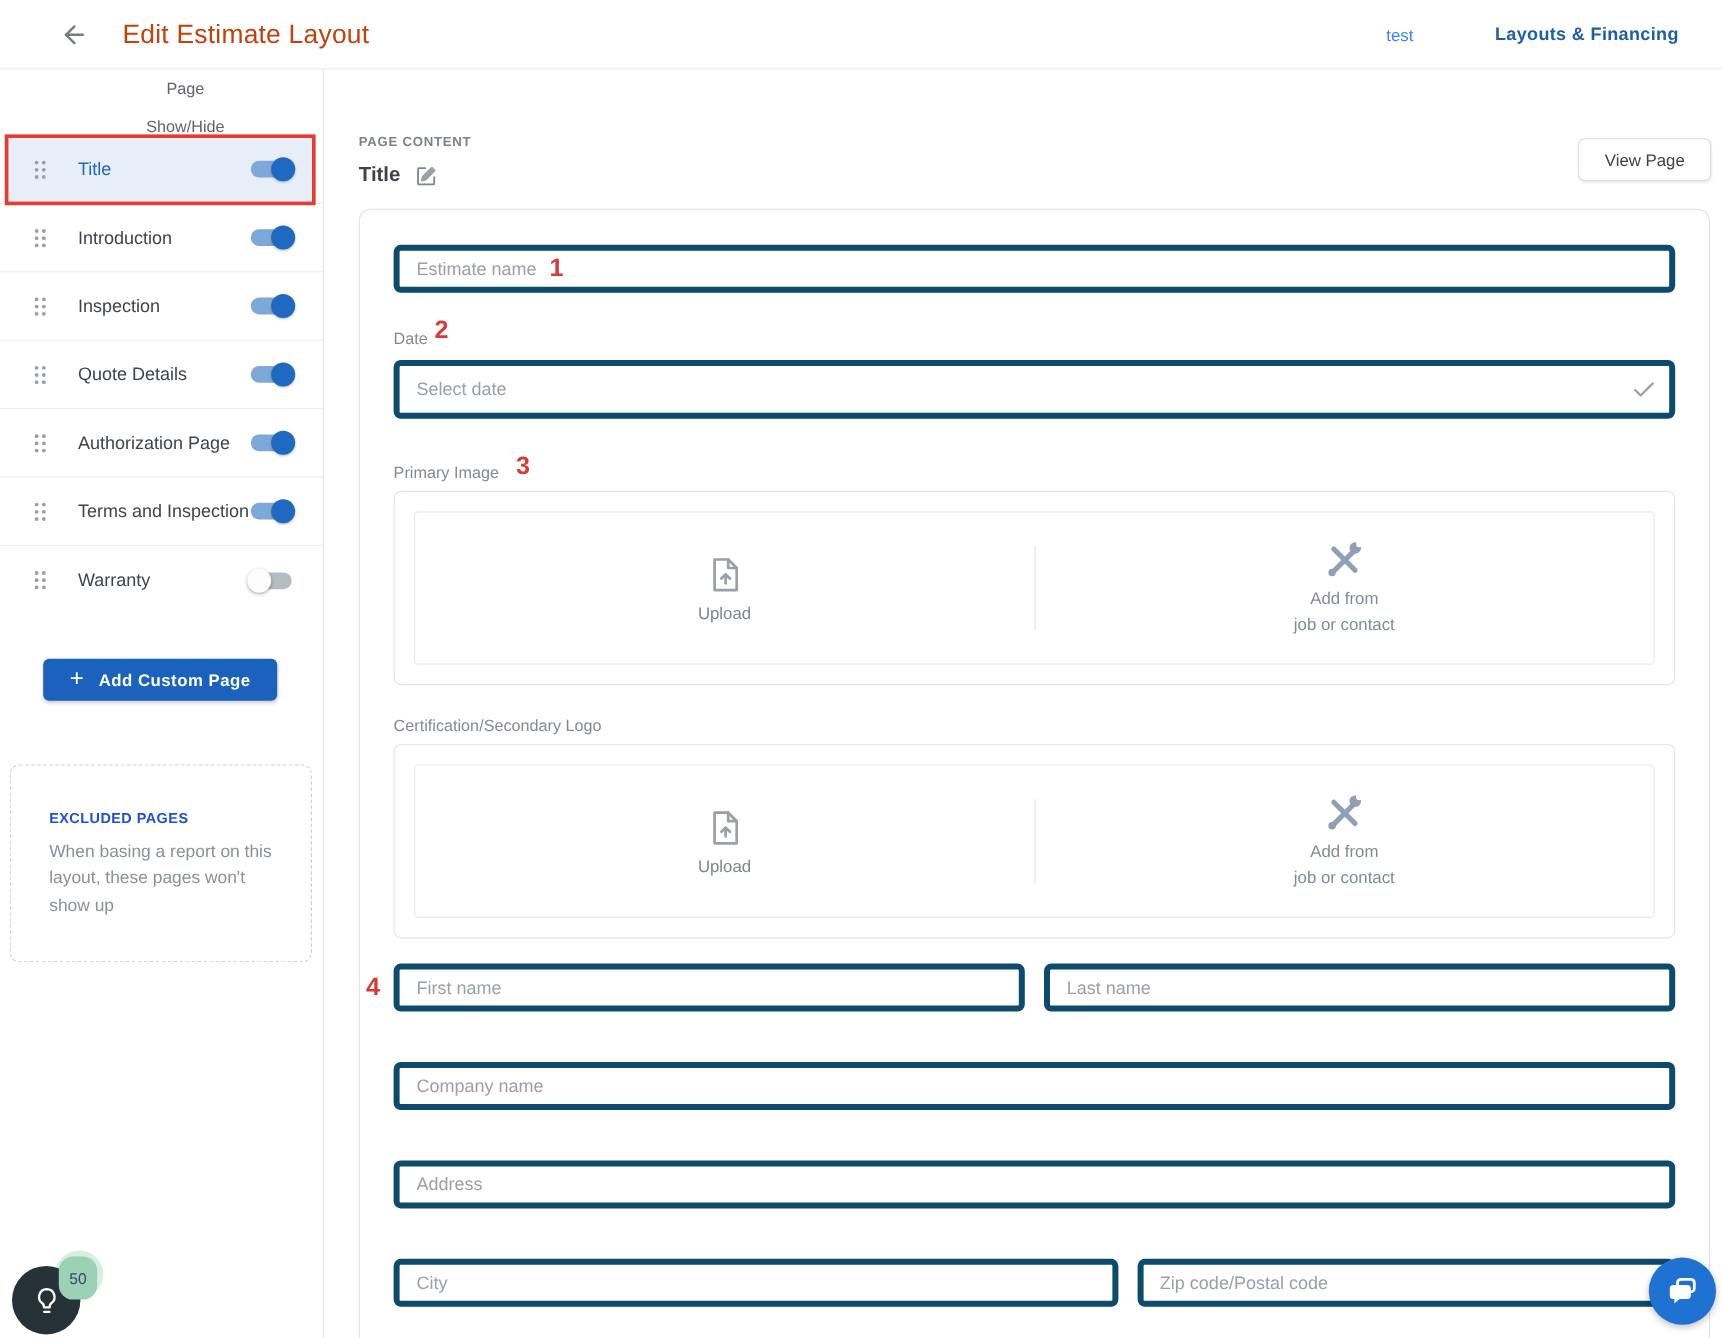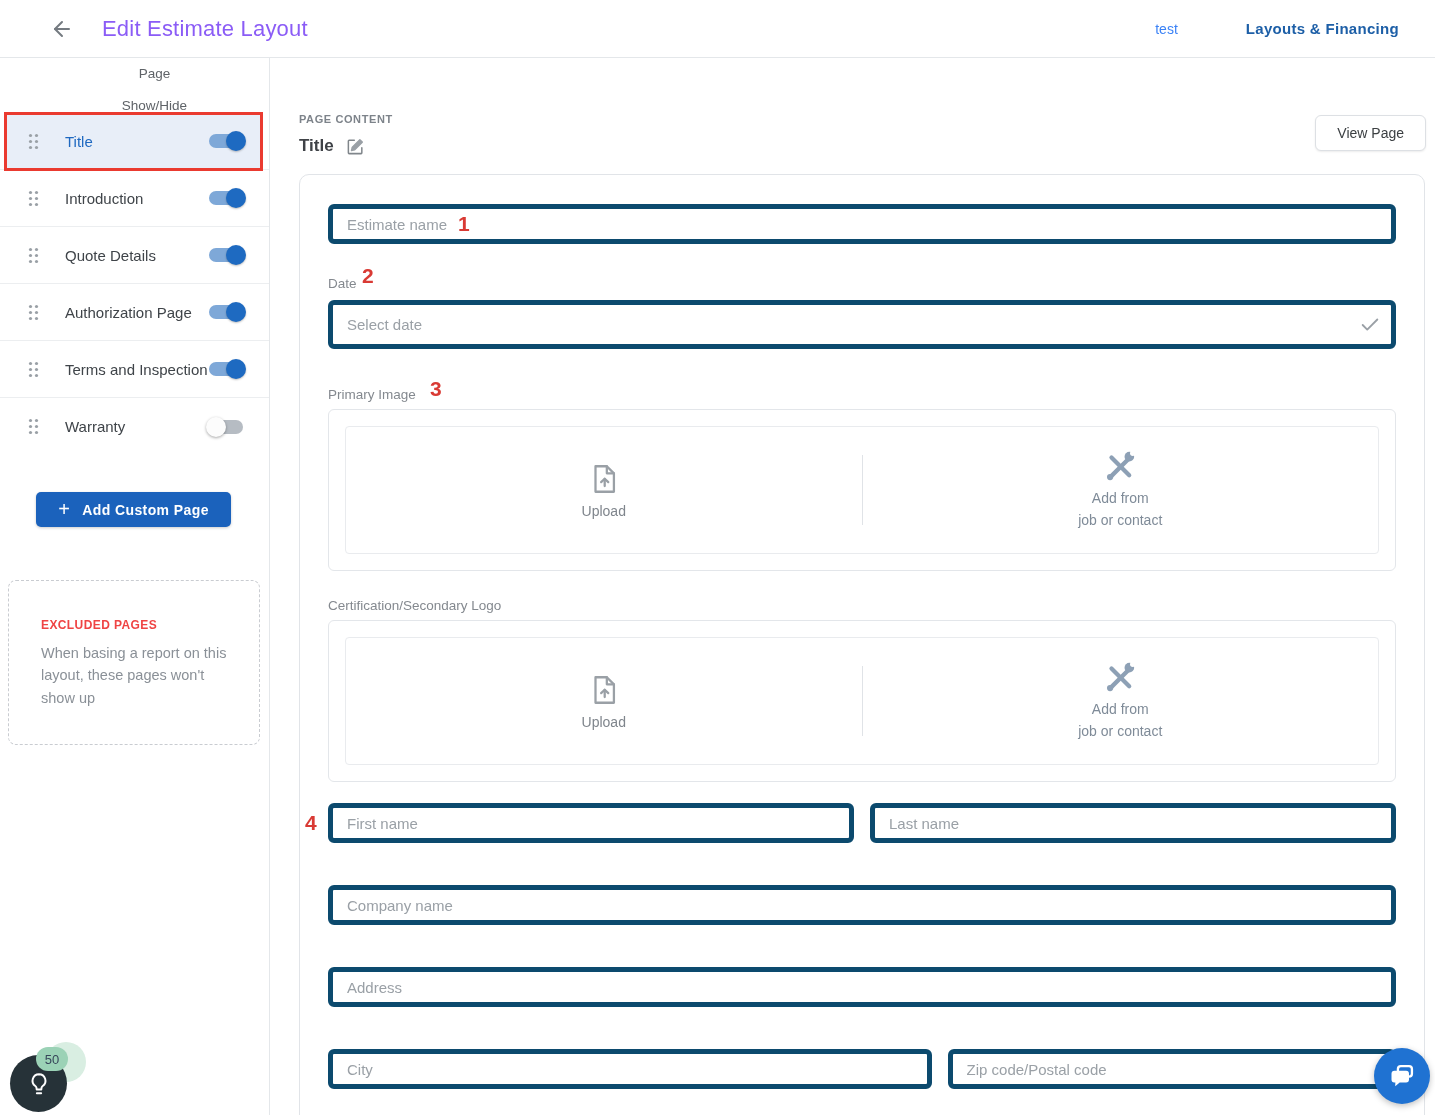--- a/index.html
+++ b/index.html
@@ -2,21 +2,21 @@
 <html><head>
 <meta charset="utf-8">
 <style>
   * { box-sizing: border-box; margin: 0; padding: 0; }
   html, body { width: 1435px; height: 1115px; overflow: hidden; }
   body { font-family: "Liberation Sans", sans-serif; background: #fff; color: #3f4449; position: relative; }
 
   
   .header { height: 58px; border-bottom: 1px solid #e4e7ea; display: flex; align-items: center; padding: 0 36px 0 44px; background: #fff; }
   .back-btn { width: 36px; height: 36px; display: flex; align-items: center; justify-content: center; cursor: pointer; }
-  .header-title { font-size: 22px; font-weight: 500; color: #8b5cf6; margin-left: 22px; letter-spacing: .2px; }
+  .header-title { font-size: 22px; font-weight: 500; color: #c2410c; margin-left: 22px; letter-spacing: .2px; }
   .header-right { margin-left: auto; display: flex; align-items: center; gap: 68px; }
   .nav-muted { font-size: 14px; color: #3b82f6; }
   .nav-active { font-size: 15px; font-weight: 700; color: #1d5fa7; letter-spacing: .3px; }
 
   
   .content { display: flex; height: 1057px; }
   .sidebar { width: 270px; border-right: 1px solid #e4e7ea; background: #fff; flex-shrink: 0; position: relative; }
   .main { flex: 1; position: relative; background: #fff; }
 
   
@@ -32,21 +32,21 @@
   .toggle { width: 34px; height: 14px; border-radius: 7px; position: relative; cursor: pointer; display: block; }
   .toggle.on { background: #7ea8d8; }
   .toggle.on::after { content: ""; position: absolute; width: 20px; height: 20px; border-radius: 50%; background: #1e6ac1; right: -3px; top: -3px; box-shadow: 0 1px 2px rgba(0,0,0,.25); }
   .toggle.off { background: #b6bcc3; }
   .toggle.off::after { content: ""; position: absolute; width: 20px; height: 20px; border-radius: 50%; background: #fcfcfc; left: -3px; top: -3px; box-shadow: 0 1px 3px rgba(0,0,0,.35); }
 
   .add-btn { margin: 37px 0 0 36px; width: 195px; height: 35px; background: #1b62bc; color: #fff; border: none; border-radius: 5px; font-family: "Liberation Sans", sans-serif; font-size: 14px; font-weight: 700; letter-spacing: .4px; display: flex; align-items: center; justify-content: center; gap: 12px; cursor: pointer; box-shadow: 0 1px 3px rgba(0,0,0,.2); }
   .add-btn .plus { font-size: 20px; font-weight: 400; line-height: 1; margin-top: -2px; }
 
   .excluded-box { margin: 53px 10px 0 8px; width: 252px; height: 165px; border: 1.5px dashed #c9ccd1; border-radius: 8px; padding: 37px 26px 0 32px; }
-  .excluded-title { font-size: 12px; font-weight: 700; color: #ef4444; letter-spacing: .4px; }
+  .excluded-title { font-size: 12px; font-weight: 700; color: #1d4ed8; letter-spacing: .4px; }
   .excluded-body { margin-top: 10px; font-size: 14.5px; color: #8a9097; line-height: 1.55; }
 
   
   .main-topbar { position: relative; padding: 55px 0 0 29px; }
   .section-label { font-size: 11px; font-weight: 700; color: #7d838a; letter-spacing: .6px; }
   .page-title-row { margin-top: 11px; display: flex; align-items: center; gap: 12px; }
   .page-title { font-size: 17px; font-weight: 700; color: #3f4247; }
   .edit-icon { cursor: pointer; display: flex; }
   .view-page-btn { position: absolute; top: 57px; right: 9px; height: 36px; padding: 0 21px; background: #fff; border: 1px solid #dde0e4; border-radius: 6px; font-family: "Liberation Sans", sans-serif; font-size: 14px; font-weight: 500; color: #3c4043; box-shadow: 0 1px 2px rgba(0,0,0,.08); cursor: pointer; }
 
@@ -79,21 +79,21 @@
 
   .row { display: flex; gap: 16px; }
   .row .grow { flex: 1; }
   .city-w { flex: 423 0 0; }
   .state-w { flex: 308 0 0; }
   .zip-w { flex: 307 0 0; }
 
   
   .help-fab { position: absolute; left: 10px; top: 1055px; width: 57px; height: 57px; border-radius: 50%; background: #263238; display: flex; align-items: center; justify-content: center; cursor: pointer; z-index: 5; }
   .help-halo { position: absolute; left: 46px; top: 1042px; width: 40px; height: 40px; border-radius: 50%; background: #d9eee2; z-index: 4; }
-  .help-badge { position: absolute; left: 36px; top: 1047px; min-width: 32px; height: 24px; border-radius: 12px; background: #9bd2b6; color: #37465a; font-size: 13px; display: flex; align-items: center; justify-content: center; z-index: 6; padding: 0 8px; }
+  .help-badge { position: absolute; left: 49px; top: 1047px; min-width: 32px; height: 36px; border-radius: 12px; background: #9bd2b6; color: #37465a; font-size: 13px; display: flex; align-items: center; justify-content: center; z-index: 6; padding: 0 8px; }
   .chat-fab { position: absolute; left: 1374px; top: 1048px; width: 56px; height: 56px; border-radius: 50%; background: #1f72d2; display: flex; align-items: center; justify-content: center; cursor: pointer; box-shadow: 0 2px 6px rgba(0,0,0,.25); z-index: 5; }
 </style>
 </head>
 <body>
 
 <div class="header">
   <div class="back-btn">
     <svg width="24" height="24" viewBox="0 0 24 24" fill="none" stroke="#757b81" stroke-width="2" stroke-linecap="round" stroke-linejoin="round">
         <path d="M19 12H5"></path>
         <path d="M12 19l-7-7 7-7"></path>
@@ -142,20 +142,36 @@
             <circle cx="2.5" cy="14.5" r="1.6"></circle>
             <circle cx="8.5" cy="14.5" r="1.6"></circle>
           </svg>
         </span>
       <span class="label">Introduction</span>
       <span class="toggle-wrap">
           <span class="toggle on"></span>
         </span>
     </div>
 
+    <div class="side-item">
+      <span class="drag-handle">
+          <svg width="11" height="17" viewBox="0 0 11 17" fill="#9aa0a6">
+            <circle cx="2.5" cy="2.5" r="1.6"></circle>
+            <circle cx="8.5" cy="2.5" r="1.6"></circle>
+            <circle cx="2.5" cy="8.5" r="1.6"></circle>
+            <circle cx="8.5" cy="8.5" r="1.6"></circle>
+            <circle cx="2.5" cy="14.5" r="1.6"></circle>
+            <circle cx="8.5" cy="14.5" r="1.6"></circle>
+          </svg>
+        </span>
+      <span class="label">Inspection</span>
+      <span class="toggle-wrap">
+          <span class="toggle on"></span>
+        </span>
+    </div>
 
     <div class="side-item">
       <span class="drag-handle">
           <svg width="11" height="17" viewBox="0 0 11 17" fill="#9aa0a6">
             <circle cx="2.5" cy="2.5" r="1.6"></circle>
             <circle cx="8.5" cy="2.5" r="1.6"></circle>
             <circle cx="2.5" cy="8.5" r="1.6"></circle>
             <circle cx="8.5" cy="8.5" r="1.6"></circle>
             <circle cx="2.5" cy="14.5" r="1.6"></circle>
             <circle cx="8.5" cy="14.5" r="1.6"></circle>

